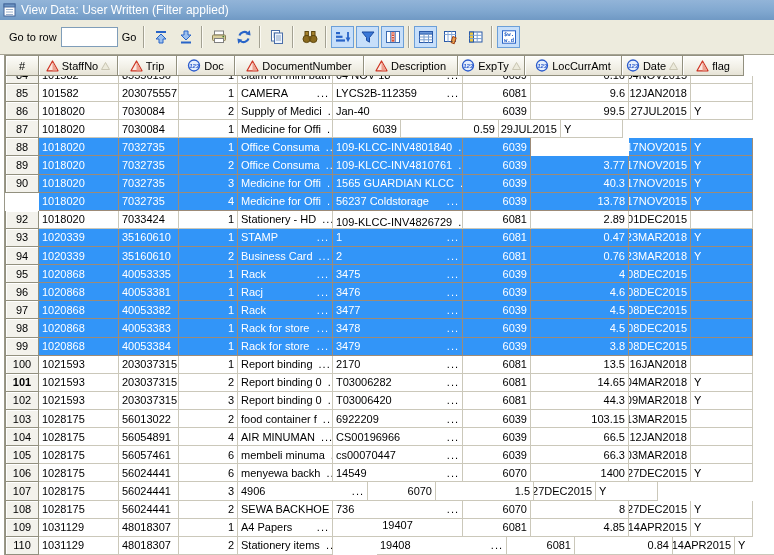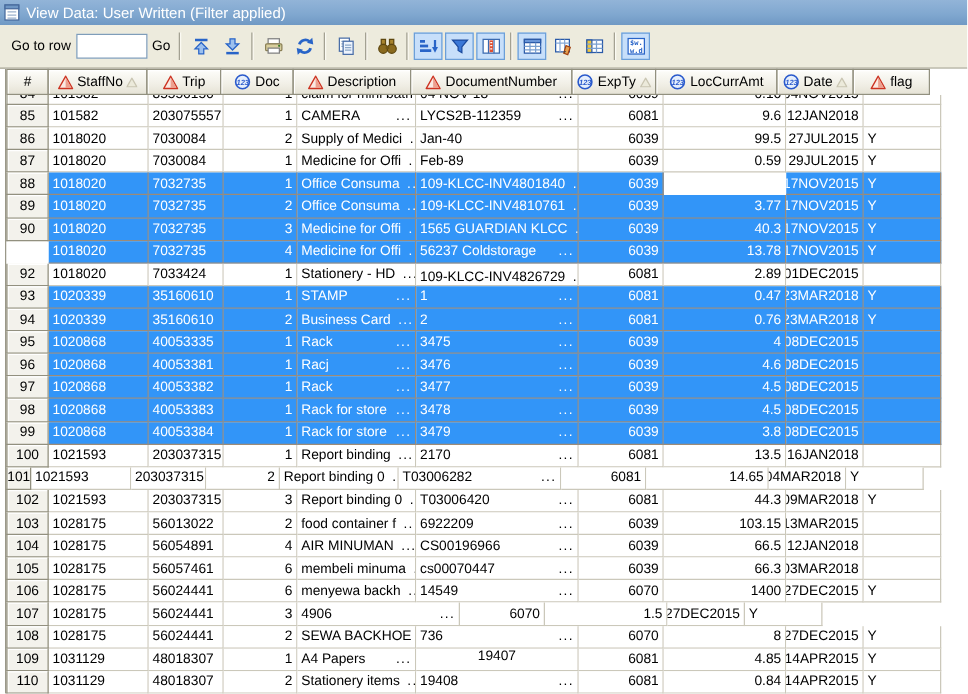--- a/index.html
+++ b/index.html
@@ -250,37 +250,37 @@
         </div>
         <div class="hcell" style="width: 59px;">
           <span>
             <svg width="14" height="13" viewBox="0 0 14 13">
               <circle cx="7" cy="6.5" r="5.5" fill="#e6effc" stroke="#2a5acc" stroke-width="1.3"></circle>
               <text x="7.2" y="8.7" font-size="6" font-style="italic" font-weight="bold" fill="#2a5acc" text-anchor="middle" font-family="sans-serif">123</text>
             </svg>
           </span>
           <span>Doc</span>
         </div>
-        <div class="hcell" style="width: 95px;">
+        <div class="hcell" style="width: 130px;">
           <span>
             <svg width="13" height="12" viewBox="0 0 13 12">
               <polygon points="6.5,1 12,10.8 1,10.8" fill="#fbe9e2" stroke="#cc3322" stroke-width="1.2" stroke-linejoin="round"></polygon>
               <polygon points="6.5,1.8 11.2,10.4 6.5,10.4" fill="#eda08f"></polygon>
             </svg>
           </span>
-          <span>Description</span>
-        </div>
-        <div class="hcell" style="width: 130px;">
+          <span>DocumentNumber</span>
+        </div>
+        <div class="hcell" style="width: 95px;">
           <span>
             <svg width="13" height="12" viewBox="0 0 13 12">
               <polygon points="6.5,1 12,10.8 1,10.8" fill="#fbe9e2" stroke="#cc3322" stroke-width="1.2" stroke-linejoin="round"></polygon>
               <polygon points="6.5,1.8 11.2,10.4 6.5,10.4" fill="#eda08f"></polygon>
             </svg>
           </span>
-          <span>DocumentNumber</span>
+          <span>Description</span>
         </div>
         <div class="hcell" style="width: 68px;">
           <span>
             <svg width="14" height="13" viewBox="0 0 14 13">
               <circle cx="7" cy="6.5" r="5.5" fill="#e6effc" stroke="#2a5acc" stroke-width="1.3"></circle>
               <text x="7.2" y="8.7" font-size="6" font-style="italic" font-weight="bold" fill="#2a5acc" text-anchor="middle" font-family="sans-serif">123</text>
             </svg>
           </span>
           <span>ExpTy</span>
           <span>
@@ -427,23 +427,20 @@
           <div class="cell al" style="width: 60px;">
             <span>7030084</span>
           </div>
           <div class="cell ar" style="width: 59px;">
             <span>1</span>
           </div>
           <div class="cell spread" style="width: 95px;">
             <span>Medicine for Offi</span>
             <span class="dots">...</span>
           </div>
-          <div class="cell spread" style="width: 130px;">
-            <span>Feb-89</span>
-          </div>
           <div class="cell ar" style="width: 68px;">
             <span>6039</span>
           </div>
           <div class="cell ar" style="width: 98px;">
             <span>0.59</span>
           </div>
           <div class="cell ar" style="width: 62px;">
             <span>29JUL2015</span>
           </div>
           <div class="cell al" style="width: 62px;">
@@ -860,21 +857,21 @@
             <span>13.5</span>
           </div>
           <div class="cell ar" style="width: 62px;">
             <span>16JAN2018</span>
           </div>
           <div class="cell al" style="width: 62px;">
             <span></span>
           </div>
         </div>
         <div class="drow">
-          <div class="rowhead" style="width: 20px;">101</div>
+          <div class="rowhead" style="width: 34px; font-weight: bold;">101</div>
           <div class="cell al" style="width: 80px;">
             <span>1021593</span>
           </div>
           <div class="cell al" style="width: 60px;">
             <span>203037315</span>
           </div>
           <div class="cell ar" style="width: 59px;">
             <span>2</span>
           </div>
           <div class="cell spread" style="width: 95px;">
@@ -1157,21 +1154,21 @@
           <div class="cell al" style="width: 60px;">
             <span>48018307</span>
           </div>
           <div class="cell ar" style="width: 59px;">
             <span>2</span>
           </div>
           <div class="cell spread" style="width: 95px;">
             <span>Stationery items</span>
             <span class="dots">...</span>
           </div>
-          <div class="cell spread" style="width: 130px;">
+          <div class="cell spread" style="width: 130px; margin-left: 44px;">
             <span>19408</span>
             <span class="dots">...</span>
           </div>
           <div class="cell ar" style="width: 68px;">
             <span>6081</span>
           </div>
           <div class="cell ar" style="width: 98px;">
             <span>0.84</span>
           </div>
           <div class="cell ar" style="width: 62px;">

